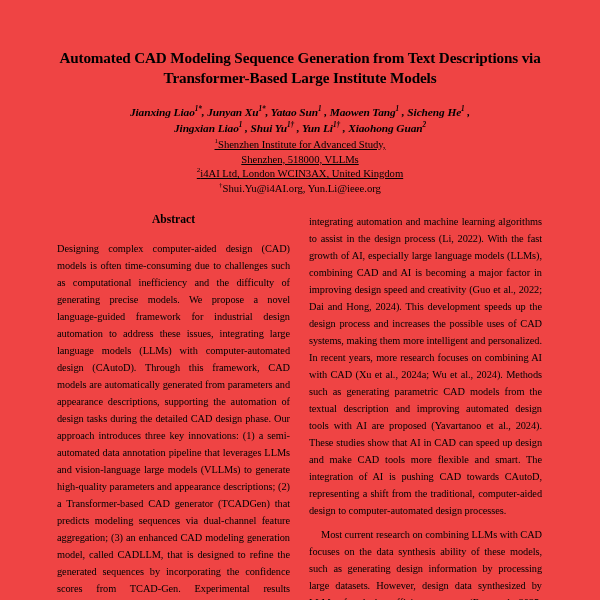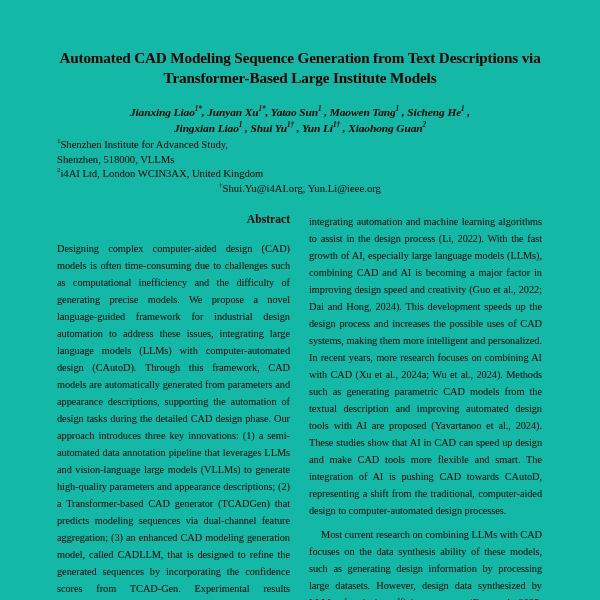--- a/index.html
+++ b/index.html
@@ -13,21 +13,21 @@
     overflow: hidden;
     font-family: "Liberation Serif", "DejaVu Serif", serif;
     color: #000000;
     -webkit-font-smoothing: antialiased;
   }
   .page {
     position: relative;
     width: 600px;
     height: 600px;
     overflow: hidden;
-    background: #14b8a6;
+    background: #ef4444;
   }
   .content {
     padding: 0 57px;
   }
   
   .title {
     text-align: center;
     font-weight: bold;
     font-size: 15.2px;
     line-height: 19.5px;
@@ -46,45 +46,47 @@
   }
   .authors-line { display: block; font-style: italic; }
   sup {
     font-size: 7.2px;
     vertical-align: super;
     line-height: 0;
     font-weight: bold;
   }
   
   .affiliations {
+    text-align: center;
     font-size: 10.7px;
     line-height: 14.6px;
     letter-spacing: -0.05px;
     padding-top: 1px;
+    text-decoration: underline;
   }
   .aff-line { display: block; font-weight: normal; }
   .aff-line sup { font-weight: normal; font-size: 7px; }
   .emails {
     text-align: center;
     font-size: 10.7px;
     line-height: 14.6px;
   }
   .emails sup { font-weight: normal; font-size: 7px; }
   
   .columns {
     display: flex;
     gap: 19px;
     padding-top: 18px;
   }
   .col {
     width: 233px;
     flex: 0 0 233px;
   }
   .section-head {
-    text-align: right;
+    text-align: center;
     font-weight: bold;
     font-size: 11.6px;
     line-height: 14px;
     margin: 0 0 13px 0;
   }
   p.body-text {
     margin: 0;
     text-align: justify;
     text-justify: inter-word;
     font-size: 10.35px;

